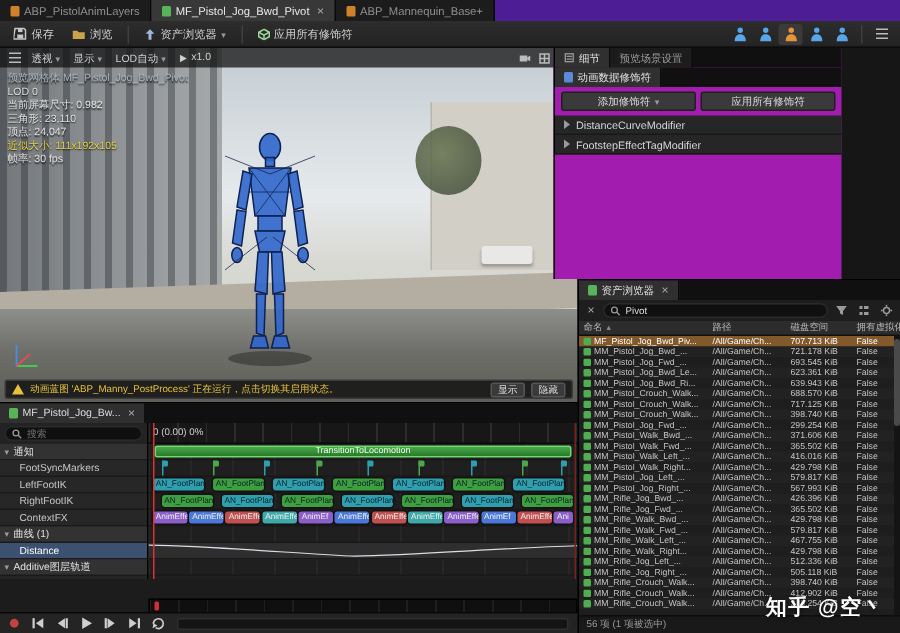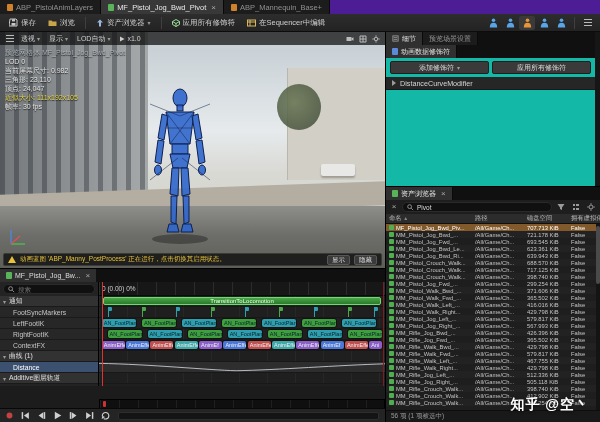--- a/index.html
+++ b/index.html
@@ -92,21 +92,21 @@
   .endline{position:absolute;right:1px;top:0;bottom:0;width:1px;background:#7a2020;z-index:6;}
   .scrub{position:absolute;left:99px;right:0;top:130px;height:10px;background:#0f0f0f;border:1px solid #000;
          background-image:repeating-linear-gradient(90deg,#1f1f1f 0 1px,transparent 1px 19px);}
   .scrub-marker{position:absolute;left:3px;top:1px;bottom:1px;width:3px;background:#d03030;border-radius:1px;}
   .transport{position:absolute;left:0;right:0;bottom:0;height:14px;background:#242424;border-top:1px solid #080808;
              display:flex;align-items:center;gap:1px;padding:0 2px;}
   .pbtn{width:15px;height:12px;display:flex;align-items:center;justify-content:center;background:transparent;border:none;}
   .trange{flex:1;height:8px;margin:0 4px;background:#141414;border:1px solid #2e2e2e;border-radius:2px;}
 
   
-  .panel-mod{position:absolute;left:385px;top:32px;width:210px;height:154px;background:#14b8a6;border-left:1px solid #000;}
+  .panel-mod{position:absolute;left:369px;top:32px;width:192px;height:154px;background:#a21caf;border-left:1px solid #000;}
   .ptabs{height:13px;background:#101010;display:flex;}
   .ptab{display:flex;align-items:center;gap:3px;padding:0 6px;font-size:7px;color:#9a9a9a;background:#1c1c1c;
         border-right:1px solid #0a0a0a;white-space:nowrap;}
   .ptab.active{background:#303030;color:#e2e2e2;}
   .pm-btns{display:flex;gap:3px;padding:3px 4px;}
   .pmbtn{flex:1;height:13px;background:#3a3a3a;border:1px solid #1f1f1f;color:#ddd;font-size:7px;border-radius:2px;
          display:flex;align-items:center;justify-content:center;gap:3px;white-space:nowrap;overflow:hidden;}
   .mrow{height:13px;display:flex;align-items:center;gap:4px;padding:0 6px;background:#262626;border-bottom:1px solid #181818;
         font-size:7.2px;color:#d6d6d6;}
   .tri{width:0;height:0;border-top:3px solid transparent;border-bottom:3px solid transparent;border-left:4px solid #9a9a9a;}
@@ -182,28 +182,20 @@
       <span class="caret">▾</span>
     </button>
     <div class="tsep"></div>
     <button class="tbtn">
       <svg width="8" height="8" viewBox="0 0 8 8">
           <path d="M4,0.5 7.5,2.5 7.5,5.5 4,7.5 0.5,5.5 0.5,2.5 Z" fill="none" stroke="#9ad89a"></path>
           <path d="M0.5,2.5 4,4.5 7.5,2.5 M4,4.5 V7.5" stroke="#9ad89a" fill="none"></path>
         </svg>
       <span>应用所有修饰符</span>
     </button>
-    <button class="tbtn">
-      <svg width="9" height="8" viewBox="0 0 9 8">
-          <rect x="0.5" y="1" width="8" height="6" fill="none" stroke="#d8b85a"></rect>
-          <line x1="0.5" y1="3" x2="8.5" y2="3" stroke="#d8b85a"></line>
-          <line x1="3" y1="1" x2="3" y2="7" stroke="#d8b85a"></line>
-        </svg>
-      <span>在Sequencer中编辑</span>
-    </button>
     <div class="tspacer"></div>
     <span id="tb-right-icons" style="display:flex;gap:1px;">
         <button class="ibtn">
           <svg width="9" height="10" viewBox="0 0 9 10">
             <circle cx="4.5" cy="2.2" r="1.8" fill="#58a6e8"></circle>
             <path d="M0.8,9.5 C0.8,6.2 2.2,4.8 4.5,4.8 C6.8,4.8 8.2,6.2 8.2,9.5 Z" fill="#58a6e8"></path>
           </svg>
         </button>
         <button class="ibtn">
           <svg width="9" height="10" viewBox="0 0 9 10">
@@ -555,20 +547,24 @@
       </button>
       <button class="pmbtn">
         <span>应用所有修饰符</span>
       </button>
     </div>
     <div id="mod-list">
         <div class="mrow">
           <span class="tri"></span>
           <span>DistanceCurveModifier</span>
         </div>
+        <div class="mrow">
+          <span class="tri"></span>
+          <span>FootstepEffectTagModifier</span>
+        </div>
       </div>
   </div>
 
   <div class="panel-assets">
     <div class="ptabs">
       <span class="ptab active">
         <span class="doc-ic" style="background:#59b359"></span>
         <span>资产浏览器</span>
         <span class="tab-x">×</span>
       </span>

